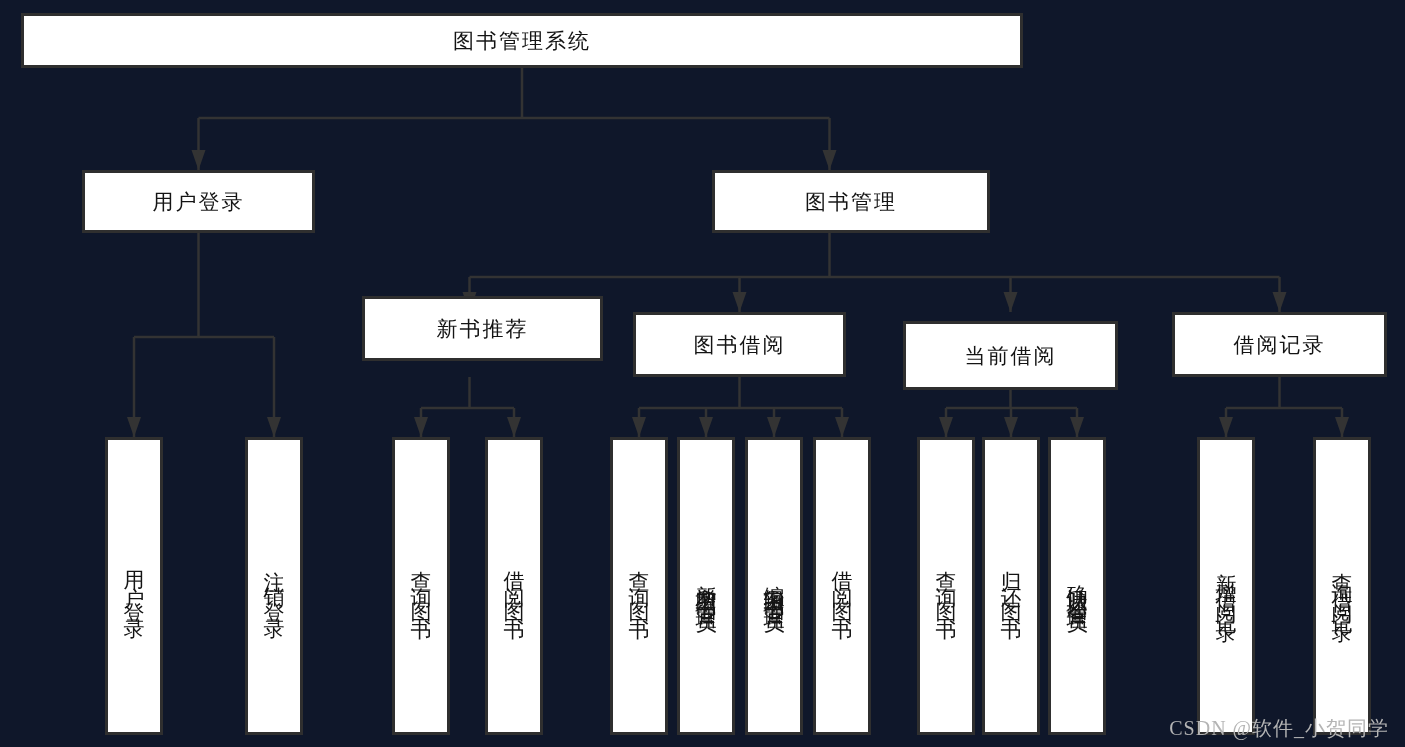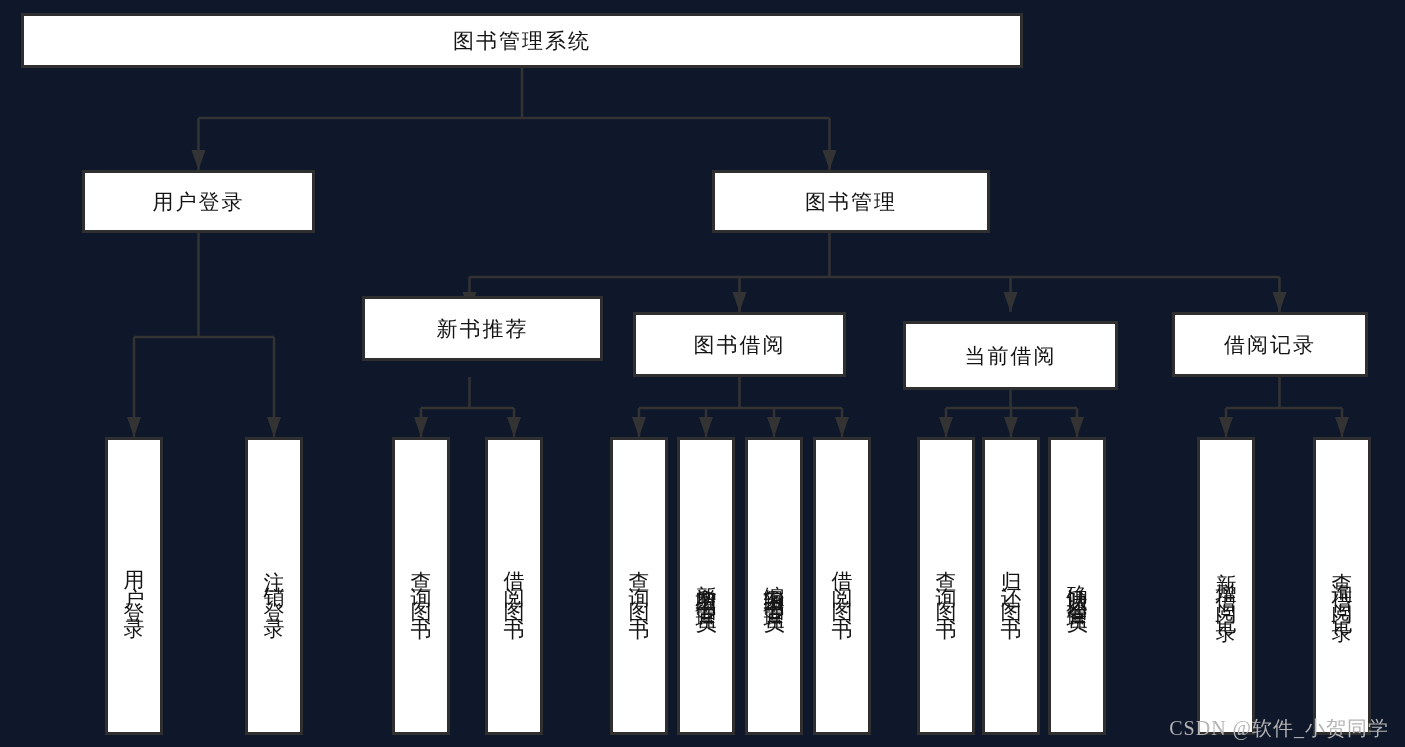--- a/index.html
+++ b/index.html
@@ -71,21 +71,21 @@
   </svg>
 
   <div class="box" style="left:21px;top:13px;width:1002px;height:55px;">图书管理系统</div>
 
   <div class="box" style="left:82px;top:170px;width:233px;height:63px;">用户登录</div>
   <div class="box" style="left:712px;top:170px;width:278px;height:63px;">图书管理</div>
 
   <div class="box" style="left:362px;top:296px;width:241px;height:65px;">新书推荐</div>
   <div class="box" style="left:633px;top:312px;width:213px;height:65px;">图书借阅</div>
   <div class="box" style="left:903px;top:312px;width:215px;height:69px;margin-top:9px;">当前借阅</div>
-  <div class="box" style="left:1172px;top:312px;width:196px;height:65px;">借阅记录</div>
+  <div class="box" style="left:1172px;top:312px;width:215px;height:65px;">借阅记录</div>
 
   <div class="vbox sp4" style="left:105px;">用户登录</div>
   <div class="vbox sp4" style="left:245px;">注销登录</div>
 
   <div class="vbox sp4" style="left:392px;">查询图书</div>
   <div class="vbox sp4" style="left:485px;">借阅图书</div>
 
   <div class="vbox sp4" style="left:610px;">查询图书</div>
   <div class="vbox sp9" style="left:677px;">新增图书（管理员）</div>
   <div class="vbox sp9" style="left:745px;">编辑图书（管理员）</div>

